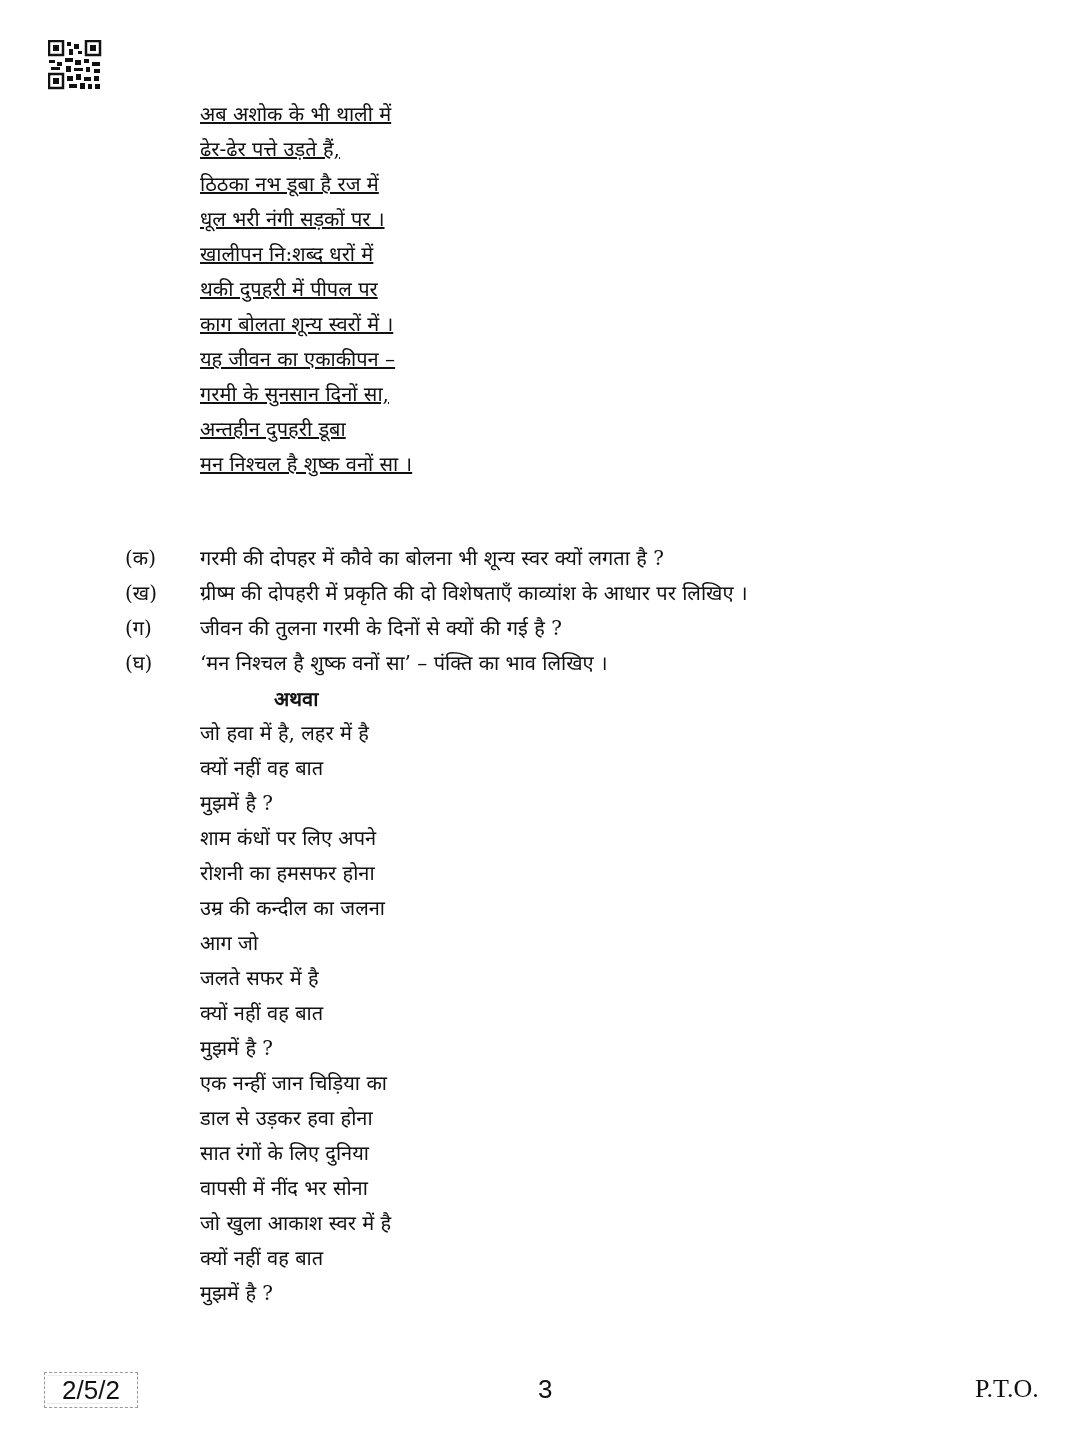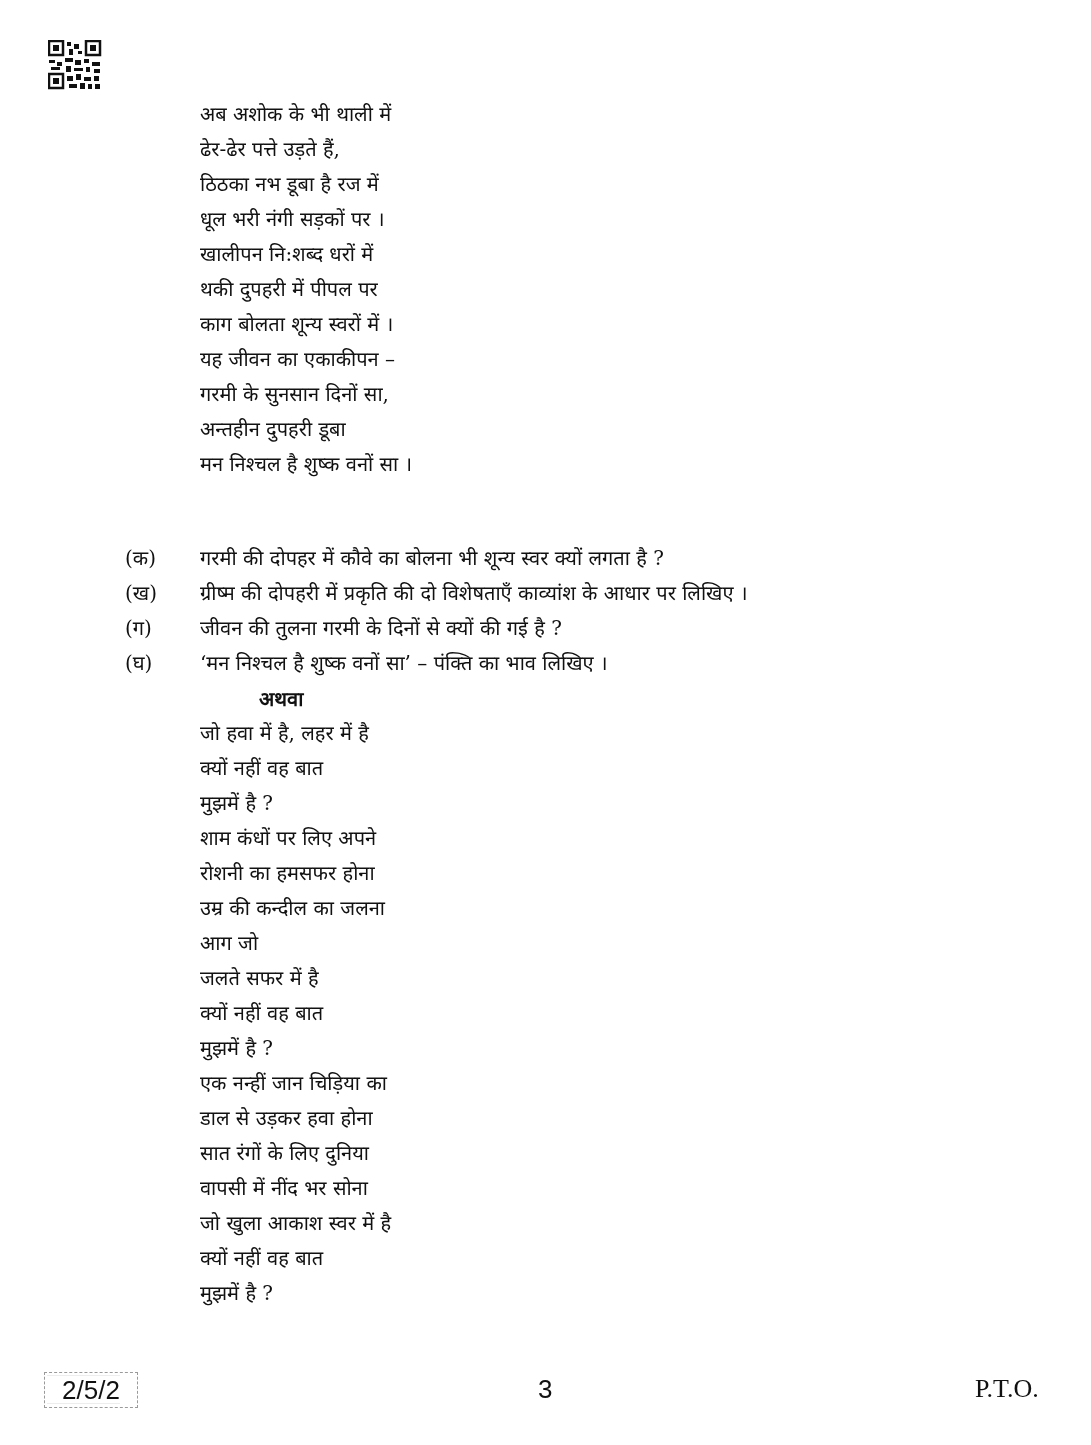--- a/index.html
+++ b/index.html
@@ -8,28 +8,28 @@
       font-family: "DejaVu Serif", "Liberation Serif", serif;
       color: #111111;
     }
     .qr {
       position: absolute; left: 48px; top: 40px; width: 54px; height: 50px;
     }
     .poem {
       position: absolute; left: 200px; font-size: 20px; line-height: 35px;
     }
     .poem .line { white-space: nowrap; height: 35px; }
-    #poem1 { top: 97px; }
+    #poem1 { top: 97px; text-decoration: underline; }
     .questions {
       position: absolute; left: 125px; top: 541px; font-size: 20px;
     }
     .q-row { display: flex; height: 35px; line-height: 35px; white-space: nowrap; }
     .q-label { width: 75px; }
     .athva {
-      position: absolute; left: 259px; top: 682px; font-size: 20px; font-weight: bold; line-height: 35px;
+      position: absolute; left: 274px; top: 682px; font-size: 20px; font-weight: bold; line-height: 35px;
     }
     #poem2 { top: 716px; }
     .footer-code {
       position: absolute; left: 44px; top: 1372px; width: 92px; height: 34px;
       border: 1px dashed #9a9a9a;
       font-family: "Liberation Sans", sans-serif; font-size: 26px;
       display: flex; align-items: center; justify-content: center; color: #111;
     }
     .footer-code .micro {
       position: absolute; left: 2px; right: 2px; height: 4px; font-size: 3px;

